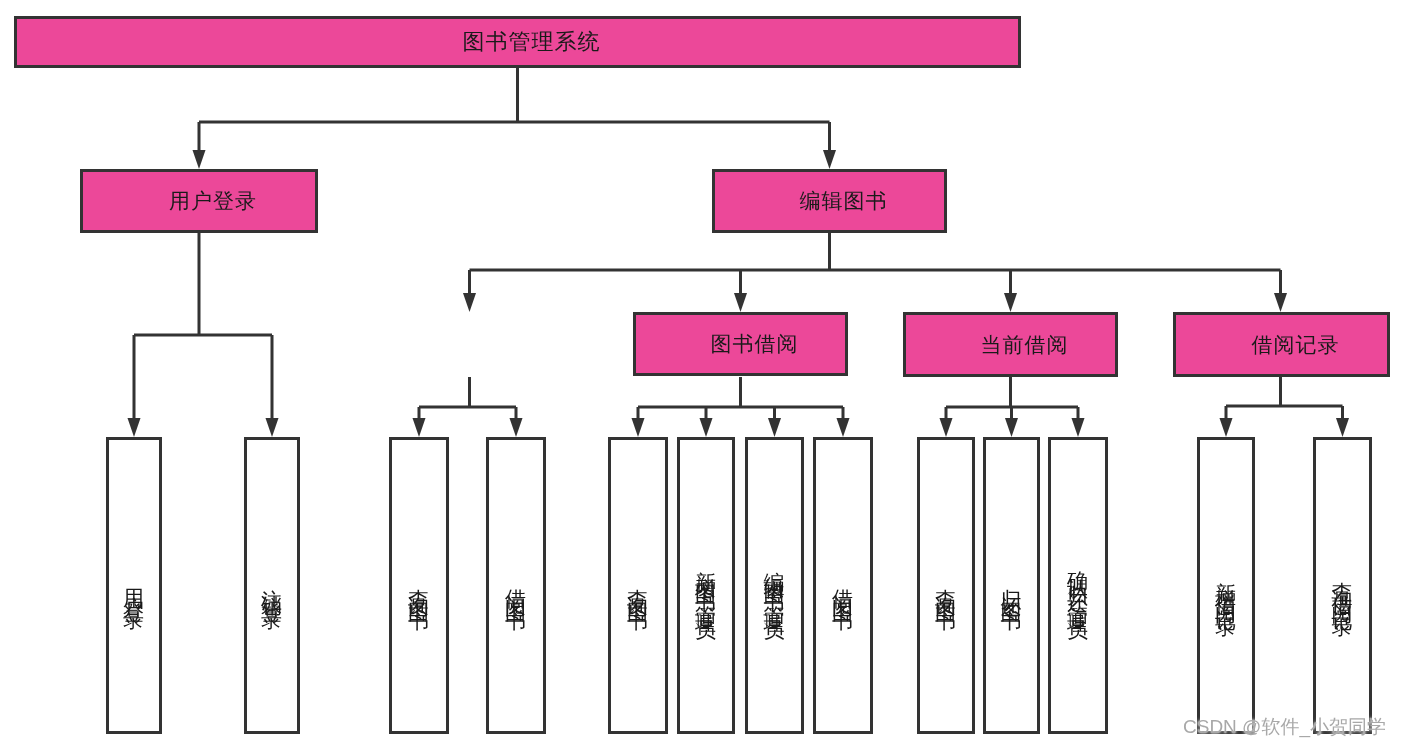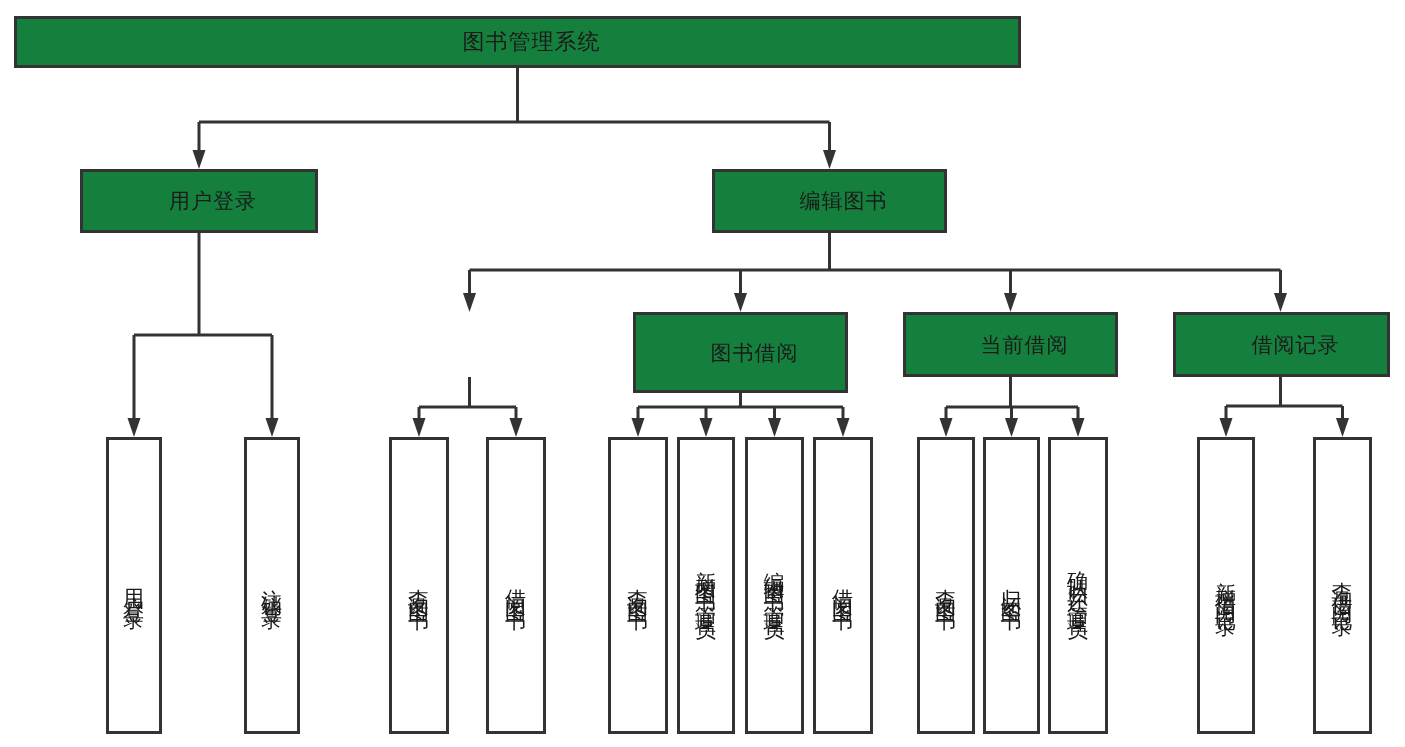--- a/index.html
+++ b/index.html
@@ -22,21 +22,21 @@
   }
   #connectors{
     position:absolute;
     left:0;top:0;
     z-index:1;
     color:var(--line);
   }
   .hbox{
     position:absolute;
     box-sizing:border-box;
-    background:#15803d;
+    background:#ec4899;
     border:3px solid var(--line);
     display:flex;
     align-items:center;
     justify-content:center;
     z-index:2;
     color:var(--text);
     font-size:21px;
     letter-spacing:1px;
     white-space:nowrap;
     padding-left:28px;
@@ -116,21 +116,21 @@
         <polygon points="1226,437 1219.5,418 1232.5,418"></polygon>
         <polygon points="1342.5,437 1336,418 1349,418"></polygon>
       </g>
   </svg>
 
   <div class="hbox root" style="left:14px;top:16px;width:1007px;height:52px;">图书管理系统</div>
 
   <div class="hbox" style="left:80px;top:169px;width:238px;height:64px;">用户登录</div>
   <div class="hbox" style="left:712px;top:169px;width:235px;height:64px;">编辑图书</div>
 
-  <div class="hbox" style="left:633px;top:312px;width:215px;height:81px;">图书借阅</div>
+  <div class="hbox" style="left:633px;top:312px;width:215px;height:64px;">图书借阅</div>
   <div class="hbox" style="left:903px;top:312px;width:215px;height:65px;">当前借阅</div>
   <div class="hbox" style="left:1173px;top:312px;width:217px;height:65px;">借阅记录</div>
 
   <div class="vbox" style="left:106px;width:56px;">
     <span>用户登录</span>
   </div>
   <div class="vbox" style="left:244px;width:56px;">
     <span>注销登录</span>
   </div>
 
@@ -164,13 +164,14 @@
     <span>确认归还（管理员）</span>
   </div>
 
   <div class="vbox" style="left:1197px;width:58px;">
     <span>新增借阅记录</span>
   </div>
   <div class="vbox" style="left:1313px;width:59px;">
     <span>查询借阅记录</span>
   </div>
 
+  <div class="watermark">CSDN @软件_小贺同学</div>
 </div>
 
 </body></html>

